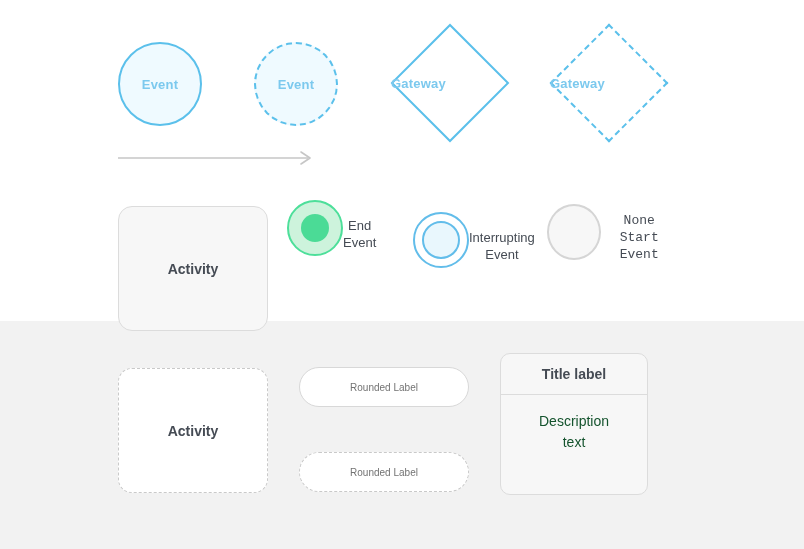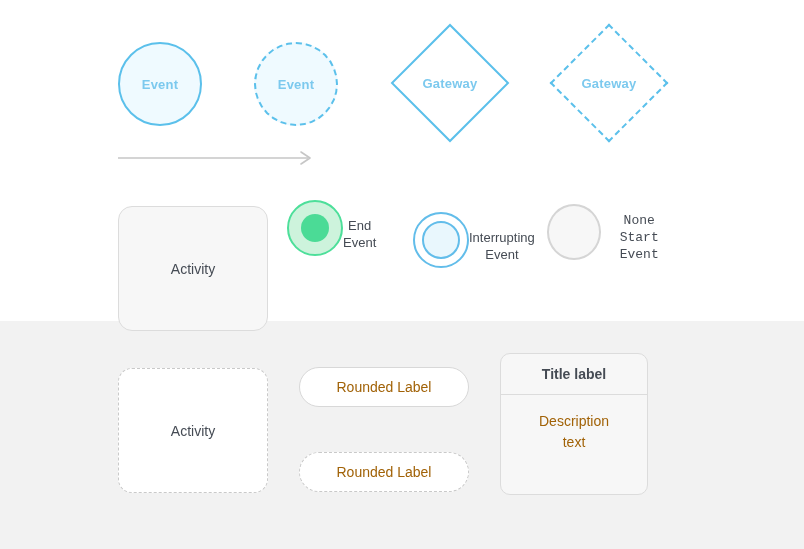--- a/index.html
+++ b/index.html
@@ -51,21 +51,21 @@
     letter-spacing: 0.2px;
   }
 
   
   .gateway {
     width: 118px;
     height: 118px;
     position: absolute;
     display: flex;
     align-items: center;
-    justify-content: center;
+    justify-content: flex-start;
   }
   .gateway-shape {
     position: absolute;
     left: 50%;
     top: 50%;
     width: 84px;
     height: 84px;
     margin-left: -42px;
     margin-top: -42px;
     border: 2px solid #5bc0eb;
@@ -96,20 +96,21 @@
     background: #f7f7f7;
     border: 1px solid #dcdcdc;
   }
   .activity-box.dashed {
     background: #ffffff;
     border: 1px dashed #c9c9c9;
   }
   .activity-text {
     font-size: 14px;
     color: #454b54;
+    font-weight: bold;
   }
 
   
   .marker-group {
     position: absolute;
     width: 130px;
     display: flex;
     flex-direction: row;
     align-items: center;
   }
@@ -160,22 +161,22 @@
   .pill {
     border-radius: 999px;
     display: flex;
     align-items: center;
     justify-content: center;
     background: #ffffff;
   }
   .pill.solid { border: 1px solid #d8d8d8; }
   .pill.dashed { border: 1px dashed #c9c9c9; }
   .pill-text {
-    font-size: 14px;
-    color: #a16207;
+    font-size: 10px;
+    color: #737373;
   }
 
   
   .card {
     background: #f7f7f7;
     border: 1px solid #dcdcdc;
     border-radius: 10px;
     display: flex;
     flex-direction: column;
     overflow: hidden;
@@ -195,21 +196,21 @@
   .card-body {
     flex: 1;
     display: flex;
     align-items: flex-start;
     justify-content: center;
     padding-top: 16px;
   }
   .card-desc {
     font-size: 14px;
     line-height: 21px;
-    color: #a16207;
+    color: #14532d;
     text-align: center;
     white-space: pre-line;
   }
 </style>
 </head>
 <body>
 
 <div id="canvas">
 
   <div id="gray-band"></div>

